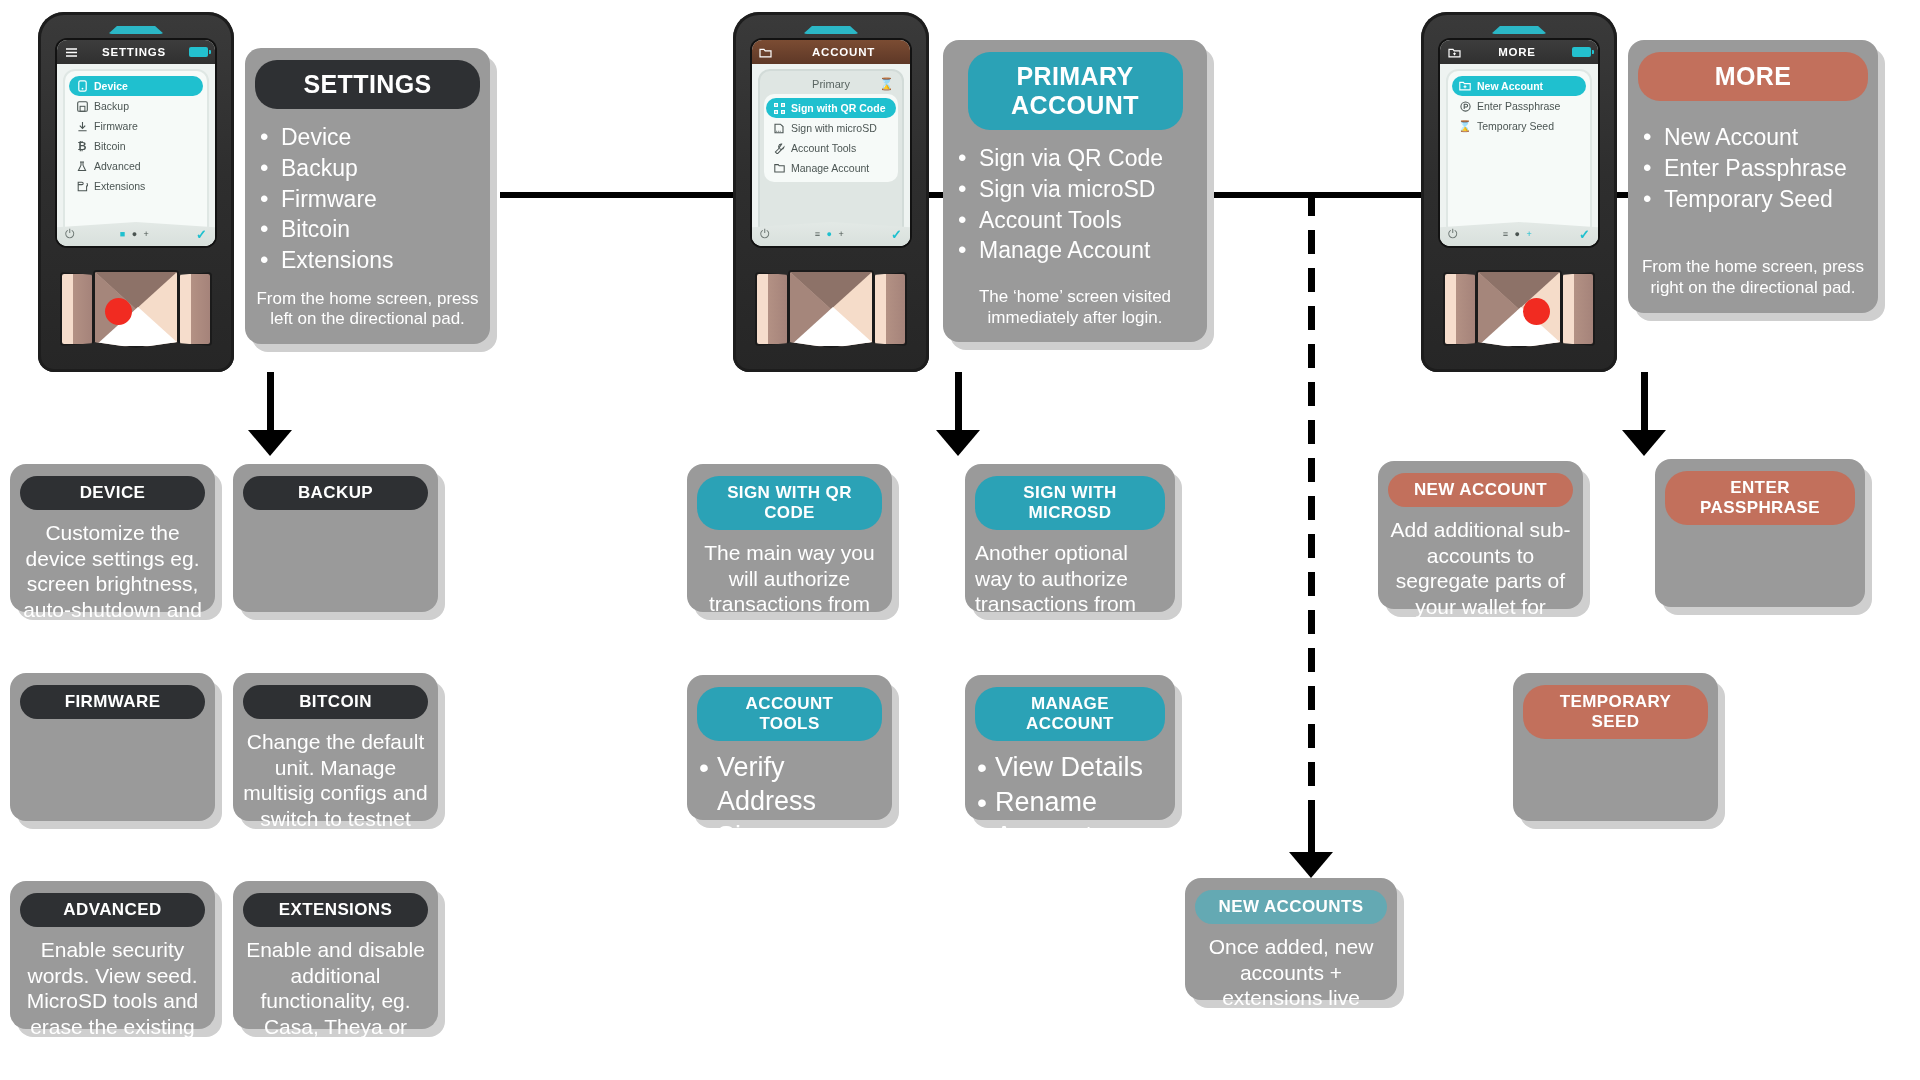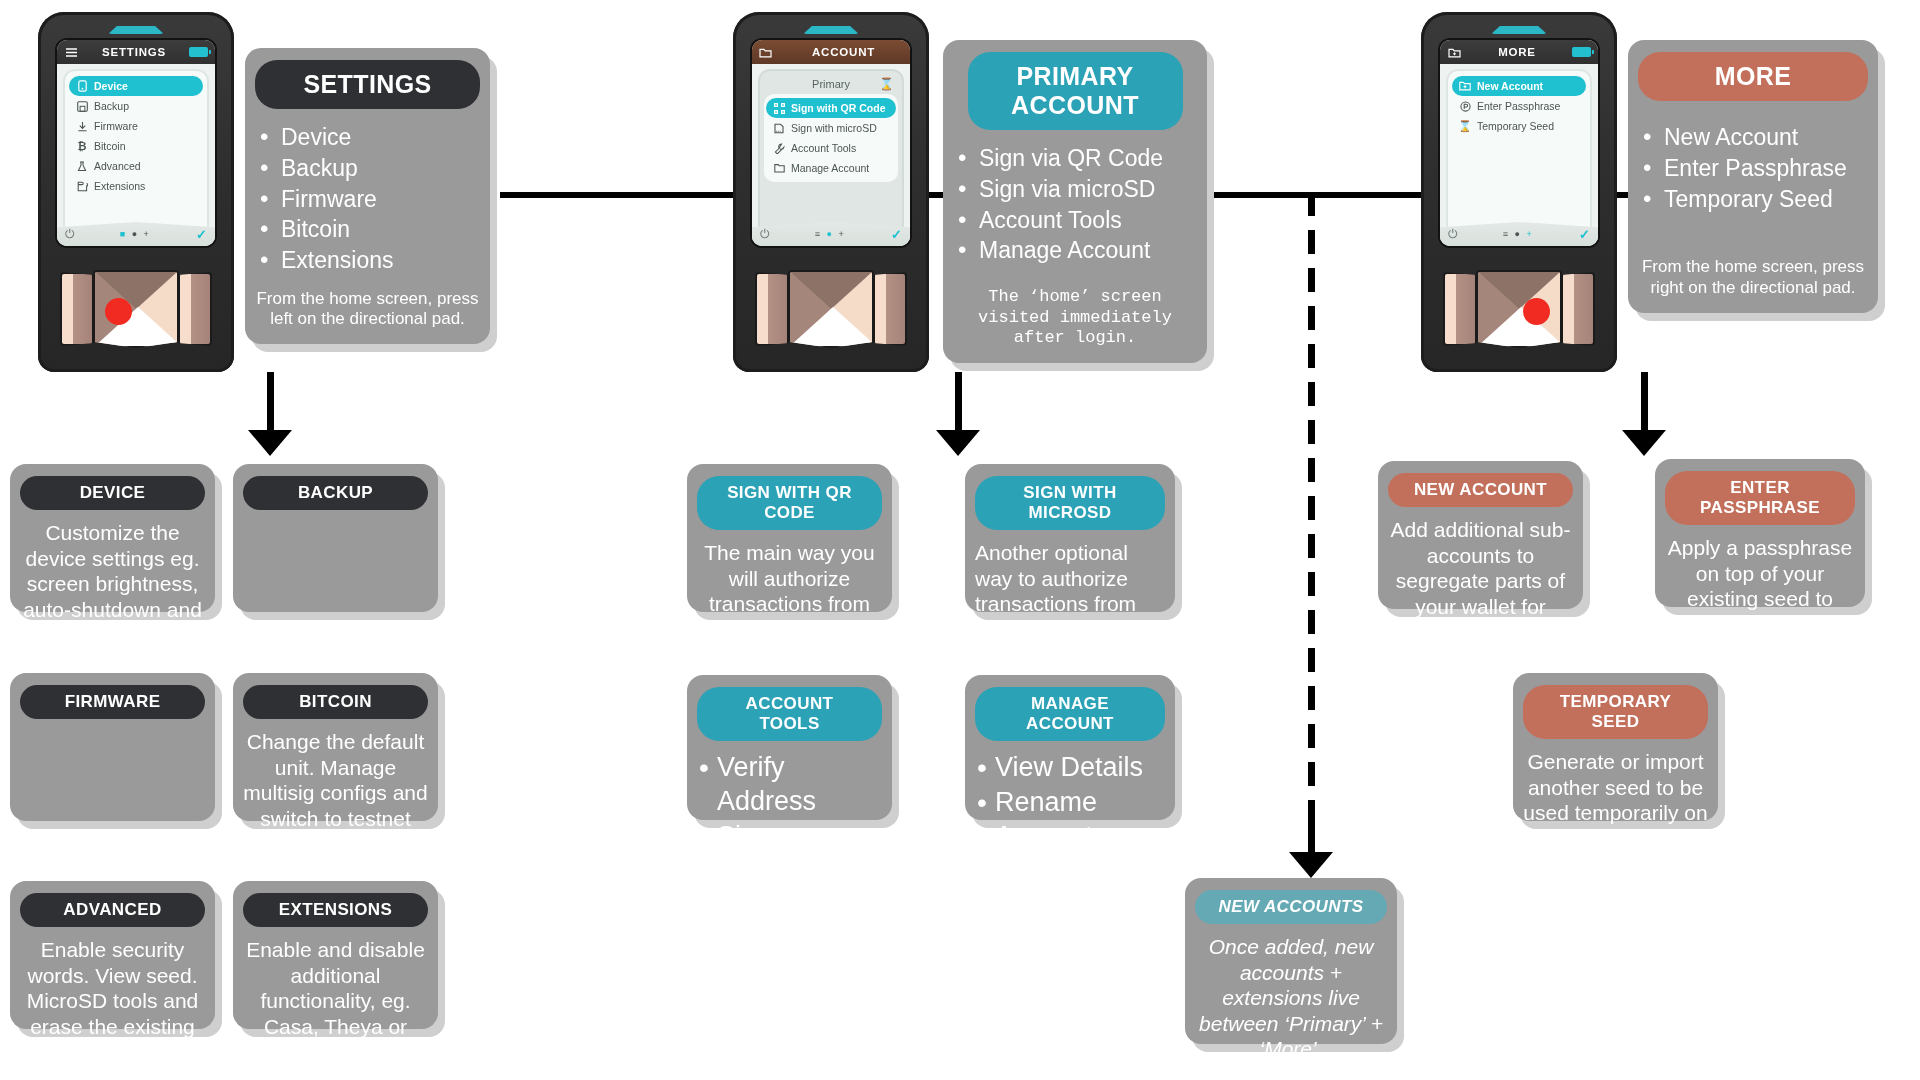--- a/index.html
+++ b/index.html
@@ -442,21 +442,21 @@
   </div>
 
   <div class="card hdr-card" style="left:943px;top:40px;width:264px;">
     <span class="pill teal" style="max-width:215px;">PRIMARY ACCOUNT</span>
     <ul>
       <li><span>Sign via QR Code</span></li>
       <li><span>Sign via microSD</span></li>
       <li><span>Account Tools</span></li>
       <li><span>Manage Account</span></li>
     </ul>
-    <div class="note" style="margin-top:22px;font-family:Liberation Mono, monospace;">The ‘home’ screen visited immediately after login.</div>
+    <div class="note" style="margin-top:22px;">The ‘home’ screen visited immediately after login.</div>
   </div>
 
   <div class="card hdr-card" style="left:1628px;top:40px;width:250px;">
     <span class="pill clay">MORE</span>
     <ul style="margin-top:22px;">
       <li><span>New Account</span></li>
       <li><span>Enter Passphrase</span></li>
       <li><span>Temporary Seed</span></li>
     </ul>
     <div class="note" style="margin-top:44px;">From the home screen, press right on the directional pad.</div>
@@ -513,26 +513,24 @@
       <li><span>Delete Account</span></li>
     </ul>
   </div>
 
   <div class="card det-card" style="left:1378px;top:461px;width:205px;height:148px;">
     <span class="pill clay">NEW ACCOUNT</span>
     <div class="body">Add additional sub-accounts to segregate parts of your wallet for different purposes.</div>
   </div>
   <div class="card det-card" style="left:1655px;top:459px;width:210px;height:148px;">
     <span class="pill clay">ENTER PASSPHRASE</span>
-    <div class="body">Apply a passphrase on top of your existing seed to create new wallets.</div>
   </div>
 
   <div class="card det-card" style="left:1513px;top:673px;width:205px;height:148px;">
     <span class="pill clay">TEMPORARY SEED</span>
-    <div class="body">Generate or import another seed to be used temporarily on Passport.</div>
-  </div>
-
-  <div class="card det-card" style="left:1185px;top:878px;width:212px;height:166px;font-style:italic;">
+  </div>
+
+  <div class="card det-card" style="left:1185px;top:878px;width:212px;height:122px;">
     <span class="pill teal-lt">NEW ACCOUNTS</span>
     <div class="body">Once added, new accounts + extensions live between ‘Primary’ + ‘More’.</div>
   </div>
 
 </div>
 
 </body></html>

